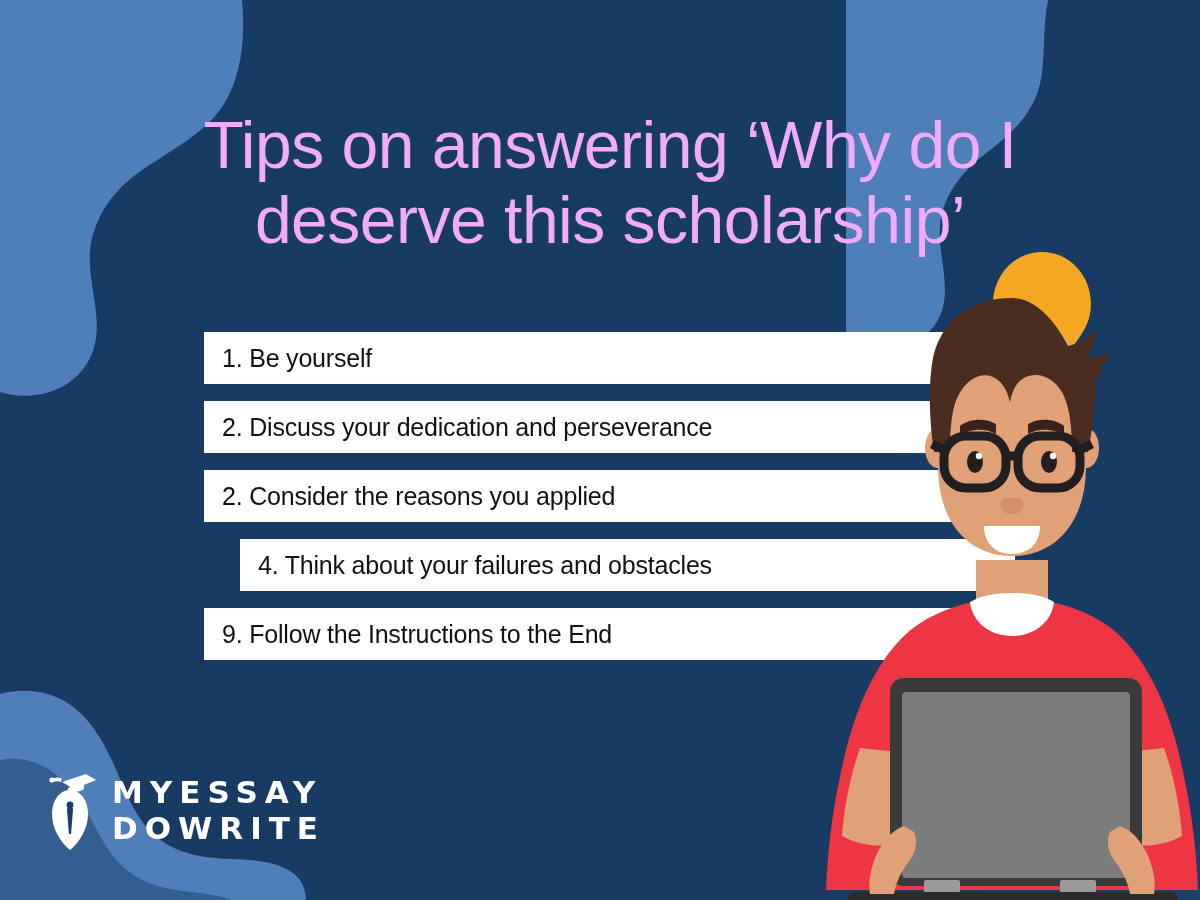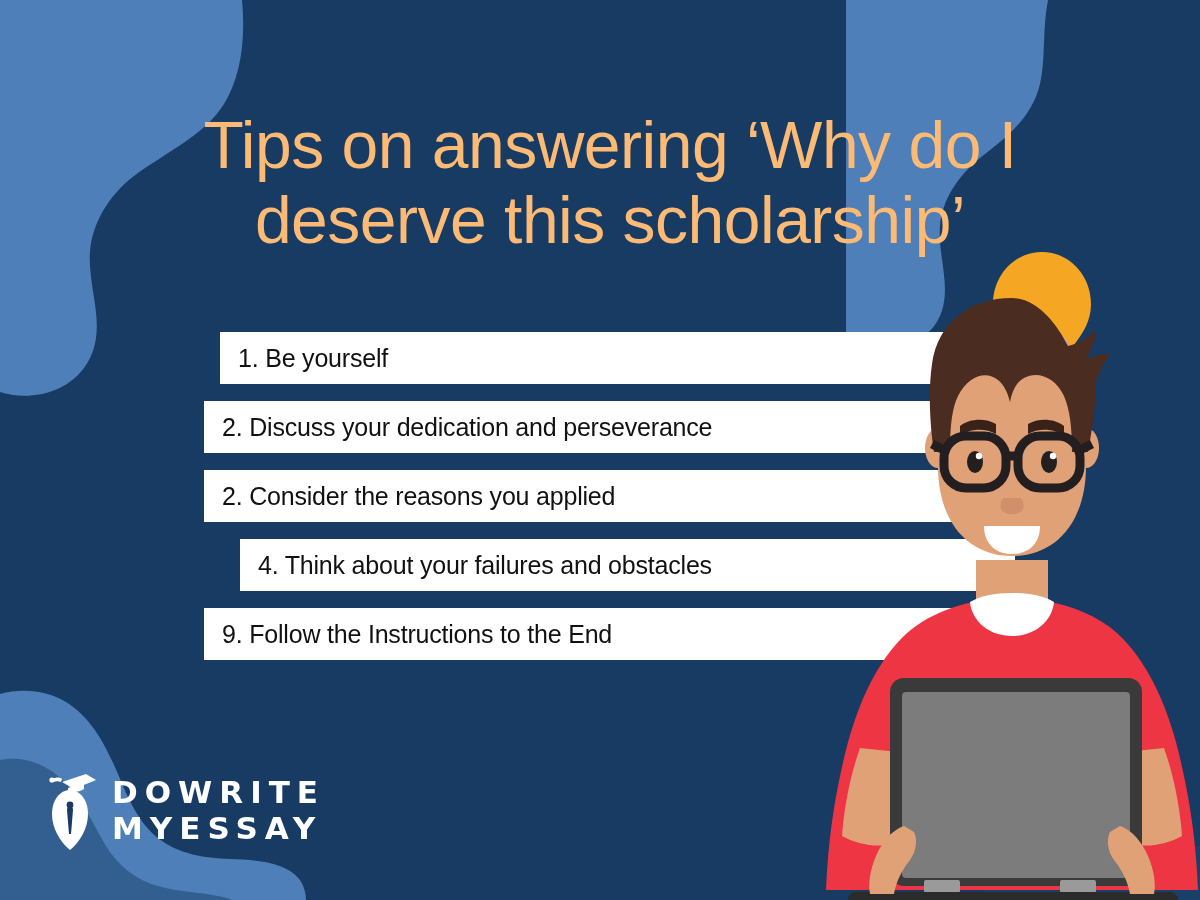--- a/index.html
+++ b/index.html
@@ -26,21 +26,21 @@
     height:900px;
   }
 
   
   .title {
     position:absolute;
     left:120px;
     top:108px;
     width:980px;
     text-align:center;
-    color:#fdba74;
+    color:#f0abfc;
     font-size:66px;
     line-height:1.14;
     font-weight:400;
     letter-spacing:-0.5px;
     white-space:pre-line;
   }
 
   
   .tips {
     position:absolute;
@@ -50,21 +50,21 @@
   }
   .tip-row {
     background:#ffffff;
     height:52px;
     margin-bottom:17px;
     display:flex;
     align-items:center;
     padding-left:18px;
     position:relative;
   }
-  .tip-row.r1 { width:770px;margin-left:16px; }
+  .tip-row.r1 { width:770px; }
   .tip-row.r2 { width:775px; }
   .tip-row.r3 { width:775px; }
   .tip-row.r4 { width:775px;margin-left:36px; }
   .tip-row.r5 { width:775px; }
   .tip-text {
     color:#111111;
     font-size:25px;
     font-weight:400;
     letter-spacing:-0.2px;
     white-space:nowrap;
@@ -254,18 +254,18 @@
       <path fill="#ffffff" d="M18,10 L42,2 L52,8 L30,17 Z"></path>
       <path fill="#ffffff" d="M24,16 L40,10 L40,17 C36,20 28,21 24,19 Z"></path>
       <path fill="#ffffff" d="M8,7 C12,5 16,5 18,7 L17,10 C15,9 12,9 9,10 Z"></path>
       <circle fill="#ffffff" cx="8" cy="8" r="2.6"></circle>
 
       <path fill="#ffffff" d="M26,18 C36,18 44,28 44,42 C44,56 36,70 26,78 C16,70 8,56 8,42 C8,28 16,18 26,18 Z"></path>
       <path fill="#173b63" d="M26,34 C28,34 29,36 29,38 L27,62 L25,62 L23,38 C23,36 24,34 26,34 Z"></path>
       <circle fill="#173b63" cx="26" cy="33" r="3.4"></circle>
     </svg>
     <div class="logo-words">
+      <div class="logo-line">MYESSAY</div>
       <div class="logo-line">DOWRITE</div>
-      <div class="logo-line">MYESSAY</div>
     </div>
   </div>
 
 </div>
 
 </body></html>

